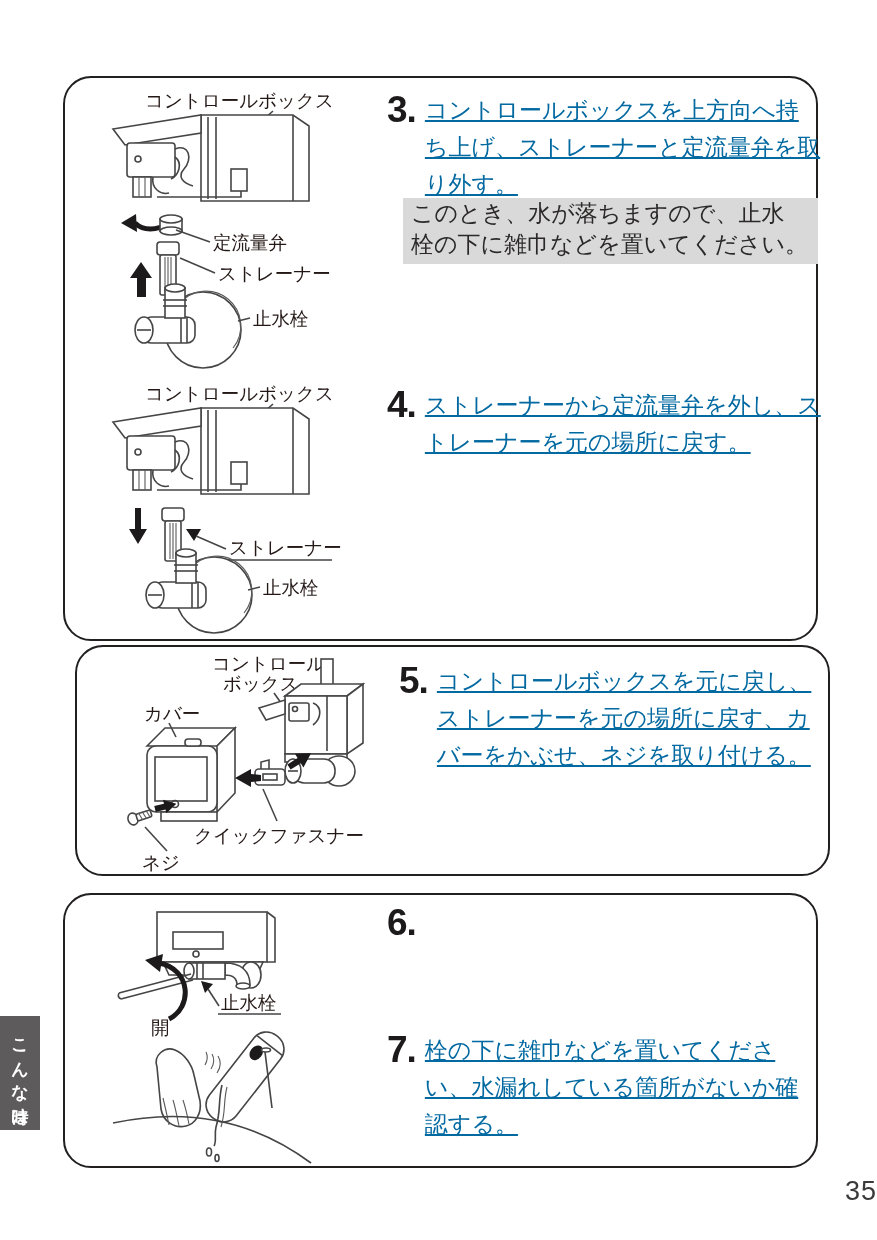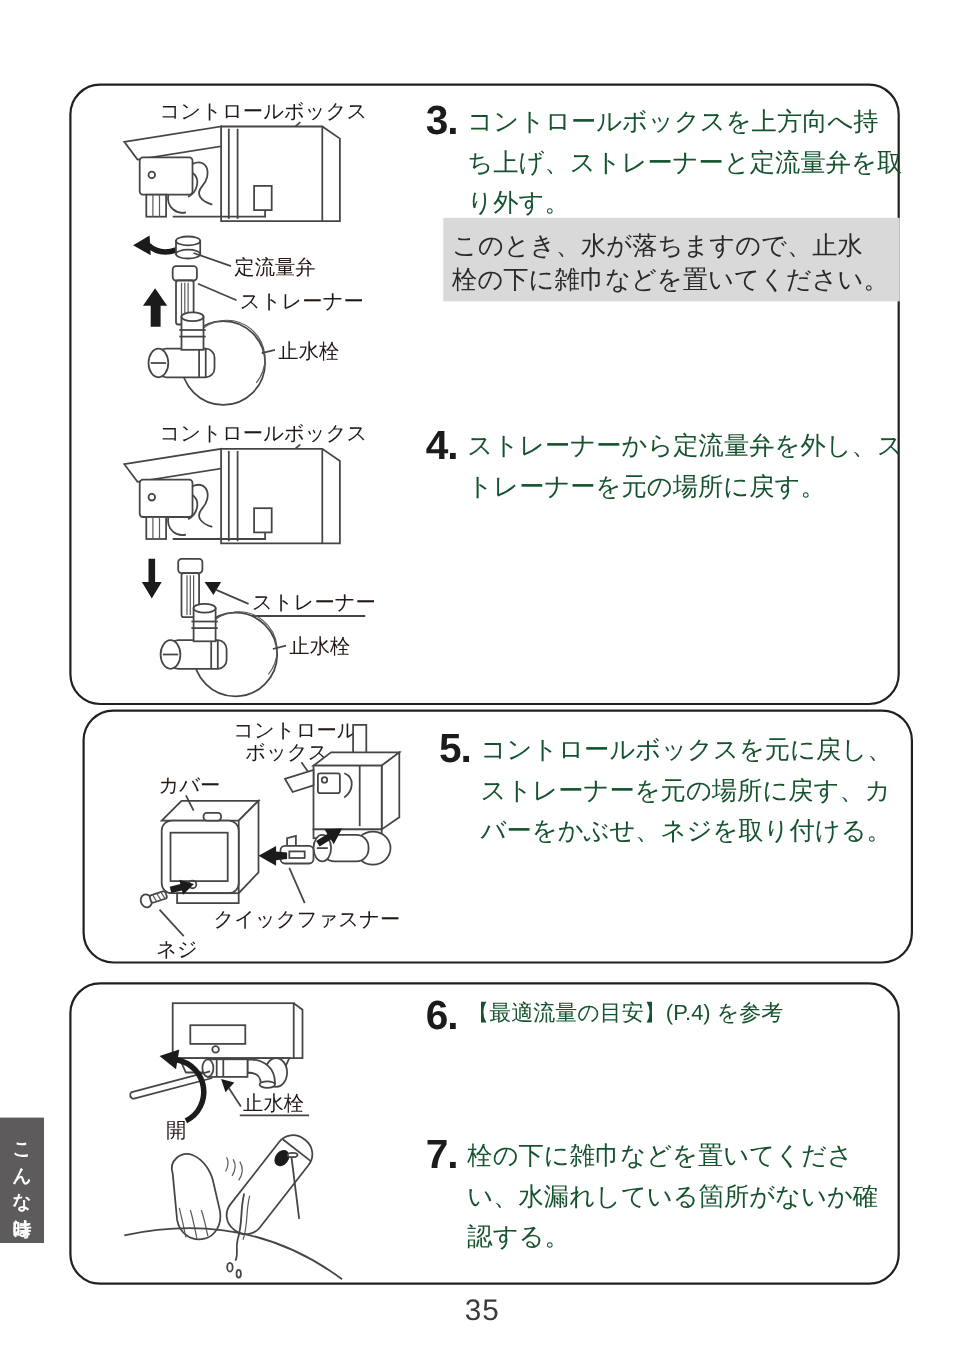--- a/index.html
+++ b/index.html
@@ -12,42 +12,42 @@
     position:absolute; left:63px; width:755px;
     border:2.5px solid #221f1f; border-radius:28px; background:#fff;
   }
   #box1 { top:60px;  height:565px;margin-top:16px; }
   #box2 { top:645px; height:231px;margin-left:12px; }
   #box3 { top:893px; height:275px; }
 
   .step { position:absolute; display:flex; align-items:flex-start; }
   .num  { font-size:37px; font-weight:bold; line-height:36px; letter-spacing:-1px;
           margin-right:9px; color:#1c1a1a; }
-  .txt  { width:396px; font-size:23px; line-height:37px; color:#14532d; }
+  .txt  { width:396px; font-size:23px; line-height:37px; color:#0369a1;text-decoration:underline; }
   .txt-s6-l1 { font-size:20px; line-height:33px; }
   .note {
     position:absolute; left:338px; width:415px; background:#d9d9d9;
-    font-size:23px; line-height:31px; padding:10px 4px 4px 8px; color:#2b2828;
+    font-size:23px; line-height:31px; padding:0 4px 4px 8px; color:#2b2828;
     white-space:pre-line;
   }
   svg { position:absolute; overflow:visible; }
   svg text { font-family:"Liberation Sans", sans-serif; font-size:18.5px; fill:#231815; }
   .ln   { stroke:#454545; stroke-width:1.6; fill:none; }
   .lnw  { stroke:#454545; stroke-width:1.6; fill:#ffffff; }
   .lnthin { stroke:#5a5a5a; stroke-width:1.1; fill:none; }
   .blk  { fill:#1c1a1a; stroke:none; }
   .arrc { stroke:#1c1a1a; stroke-width:5; fill:none; }
   .tab {
     position:absolute; left:0; top:1016px; width:40px; height:114px;
     background:#5d5b5b; color:#ffffff; display:flex; align-items:center; justify-content:center;
     writing-mode:vertical-rl; text-orientation:upright;
     font-size:17px; font-weight:bold; letter-spacing:3px;
   }
   .pageno {
-    position:absolute; left:0; top:1176px; width:877px; text-align:center;
+    position:absolute; left:0; top:1176px; width:877px; text-align:right;
     font-size:27px; color:#3a3a3a; letter-spacing:1px;
   }
 </style>
 </head>
 <body>
 
 <div class="page">
 
   <svg width="0" height="0">
     <defs>
@@ -261,21 +261,20 @@
 
       <ellipse class="lnw" cx="161" cy="145" rx="4.5" ry="2"></ellipse>
       <line class="ln" x1="160" y1="147" x2="167" y2="203"></line>
 
       <path class="ln" d="M8,218 Q120,194 206,258"></path>
     </svg>
 
     <div class="step" style="left:322px; top:10px;">
       <span class="num">6.</span>
       <div class="txt">
-        <div class="txt-s6-l1">【最適流量の目安】(P.4) を参考</div>
       </div>
     </div>
 
     <div class="step" style="left:322px; top:137px;">
       <span class="num">7.</span>
       <div class="txt">栓の下に雑巾などを置いてください、水漏れしている箇所がないか確認する。</div>
     </div>
   </div>
 
   <div class="tab">こんな時は</div>

